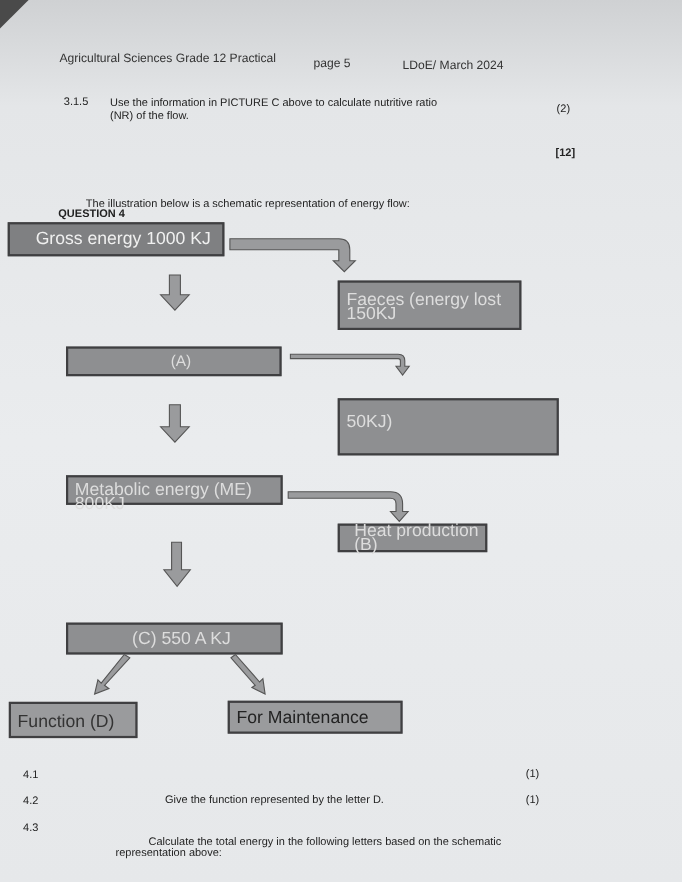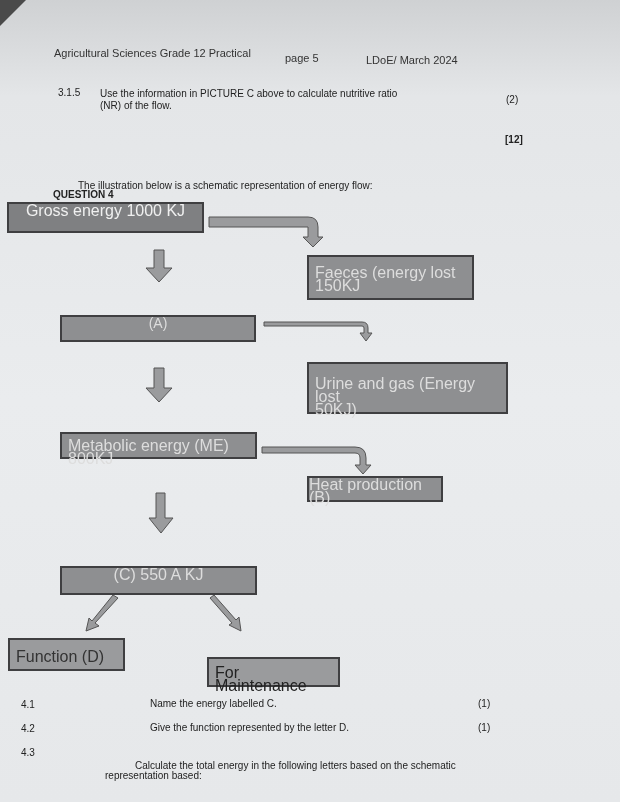--- a/index.html
+++ b/index.html
@@ -4,21 +4,21 @@
 <style>
   html,body{margin:0;padding:0;}
   body{width:620px;height:802px;overflow:hidden;background:#d9dbdd;font-family:"Liberation Sans",sans-serif;position:relative;}
   .page{position:absolute;left:0;top:0;width:620px;height:802px;background:linear-gradient(180deg,#cfd1d3 0%,#e4e6e8 12%,#eaecee 50%,#e6e8ea 100%);}
   .corner{position:absolute;left:0;top:0;width:0;height:0;border-top:26px solid #4a4a4a;border-right:26px solid transparent;}
   .t{position:absolute;color:#222;white-space:nowrap;}
   .hdr{font-size:11px;color:#333;}
   .q{font-size:10px;color:#222;}
   .bold{font-weight:bold;}
   .box{position:absolute;background:#8e8f91;border:2px solid #3f3f41;box-sizing:border-box;color:#ddd;font-size:16px;line-height:13px;}
-  .box.center{display:flex;align-items:flex-start;justify-content:center;}
+  .box.center{display:flex;align-items:center;justify-content:center;padding-left:13px;}
   .box.left{padding:4px 6px;}
   .box.big{background:#7f8082;color:#f0f0f0;font-size:16px;}
   svg{position:absolute;left:0;top:0;}
 </style>
 </head>
 <body>
 
 <div class="page">
   <div class="corner"></div>
 
@@ -60,48 +60,46 @@
   <div class="box left" style="left:307px;top:255px;width:167px;height:45px;padding-top:9px;">
     <div>Faeces (energy lost</div>
     <div>150KJ</div>
   </div>
 
   <div class="box center" style="left:60px;top:315px;width:196px;height:27px;font-size:14px;">
     <span>(A)</span>
   </div>
 
   <div class="box left" style="left:307px;top:362px;width:201px;height:52px;padding-top:13px;">
-    <div>Urine and gas (Energy lost</div>
     <div>50KJ)</div>
   </div>
 
   <div class="box left" style="left:60px;top:432px;width:197px;height:27px;padding-top:5px;">
     <span>Metabolic energy (ME)  800KJ</span>
   </div>
 
   <div class="box center" style="left:307px;top:476px;width:136px;height:26px;">
     <span>Heat production (B)</span>
   </div>
 
   <div class="box center" style="left:60px;top:566px;width:197px;height:29px;">
     <span>(C) 550 A KJ</span>
   </div>
 
   <div class="box left" style="left:8px;top:638px;width:117px;height:33px;padding-top:10px;background:#9a9b9d;color:#333;">
     <span>Function (D)</span>
   </div>
 
-  <div class="box left" style="left:207px;top:657px;width:133px;height:30px;padding-top:7px;background:#9a9b9d;color:#222;">
+  <div class="box left" style="left:207px;top:637px;width:159px;height:30px;padding-top:7px;background:#9a9b9d;color:#222;">
     <span>For Maintenance</span>
   </div>
 
   <span class="t q" style="left:21px;top:699px;">4.1</span>
-  <span class="t q" style="left:150px;top:698px;">Name the energy labelled C.</span>
   <span class="t q" style="left:478px;top:698px;">(1)</span>
 
   <span class="t q" style="left:21px;top:723px;">4.2</span>
   <span class="t q" style="left:150px;top:722px;">Give the function represented by the letter D.</span>
   <span class="t q" style="left:478px;top:722px;">(1)</span>
 
   <span class="t q" style="left:21px;top:747px;">4.3</span>
   <span class="t q" style="left:105px;top:760px;margin-left:30px;">Calculate the total energy in the following letters based on the schematic</span>
-  <span class="t q" style="left:105px;top:770px;">representation based:</span>
+  <span class="t q" style="left:105px;top:770px;">representation above:</span>
 </div>
 
 </body></html>

